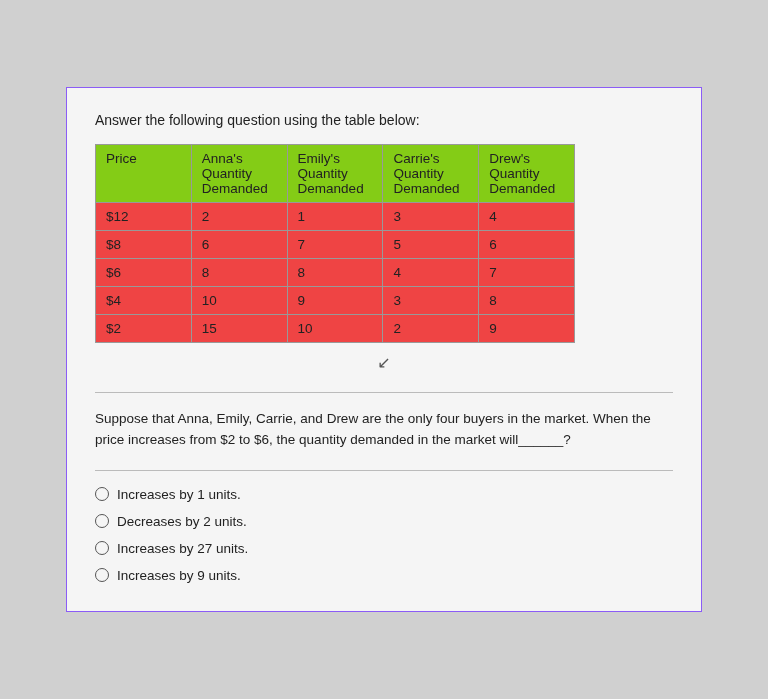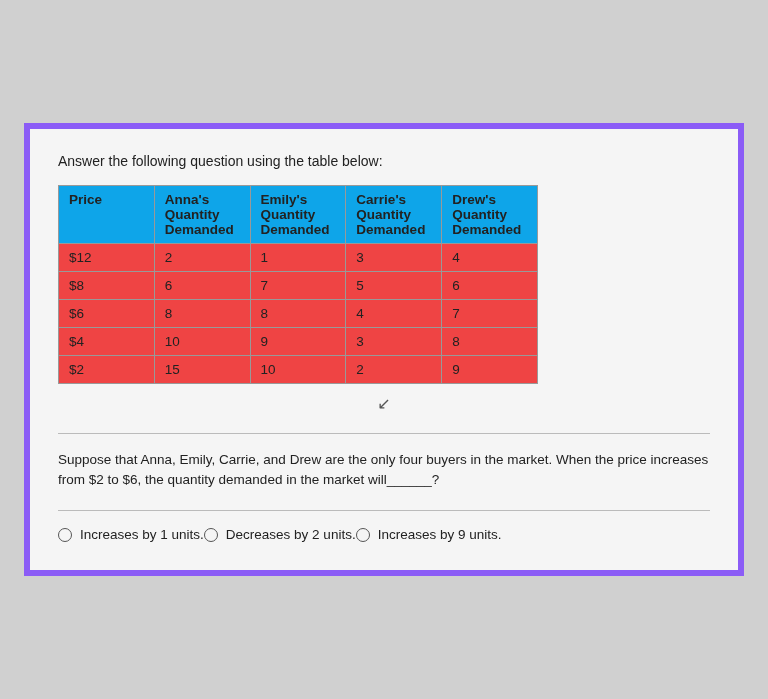--- a/index.html
+++ b/index.html
@@ -9,23 +9,23 @@
       font-family: Arial, sans-serif;
       font-size: 14px;
       display: flex;
       justify-content: center;
       align-items: center;
       min-height: 100vh;
     }
 
     .card {
       background: #f5f5f5;
-      width: 720px;
+      width: 636px;
       padding: 24px 28px 28px 28px;
-      border: 6px solid #8b5cf6;
+      border: 1px solid #8b5cf6;
     }
 
     .instruction {
       font-size: 14px;
       margin-bottom: 16px;
       color: #222;
     }
 
     table {
       border-collapse: collapse;
@@ -36,22 +36,22 @@
     table td, table th {
       border: 1px solid #999;
       padding: 6px 10px;
       vertical-align: top;
       font-size: 13.5px;
       color: #222;
       min-width: 90px;
     }
 
     table thead td {
-      background: #0ea5e9;
-      font-weight: bold;
+      background: #84cc16;
+      font-weight: normal;
     }
 
     table tbody td {
       background: #ef4444;
     }
 
     .cursor-row {
       text-align: center;
       padding: 4px 0;
       color: #555;
@@ -68,21 +68,22 @@
     }
 
     .divider {
       border: none;
       border-top: 1px solid #bbb;
       margin: 16px 0;
     }
 
     .options {
       display: flex;
-      flex-direction: row;
+      flex-direction: column;
+      gap: 12px;
       margin-top: 12px;
     }
 
     .option-item {
       display: flex;
       align-items: center;
       gap: 8px;
       font-size: 13.5px;
       color: #222;
     }
@@ -163,16 +164,20 @@
   <div class="option-item">
         <div class="option-radio"></div>
         <span>Increases by 1 units.</span>
       </div>
       <div class="option-item">
         <div class="option-radio"></div>
         <span>Decreases by 2 units.</span>
       </div>
       <div class="option-item">
         <div class="option-radio"></div>
+        <span>Increases by 27 units.</span>
+      </div>
+      <div class="option-item">
+        <div class="option-radio"></div>
         <span>Increases by 9 units.</span>
       </div>
     </div>
 </div>
 
 </body></html>

